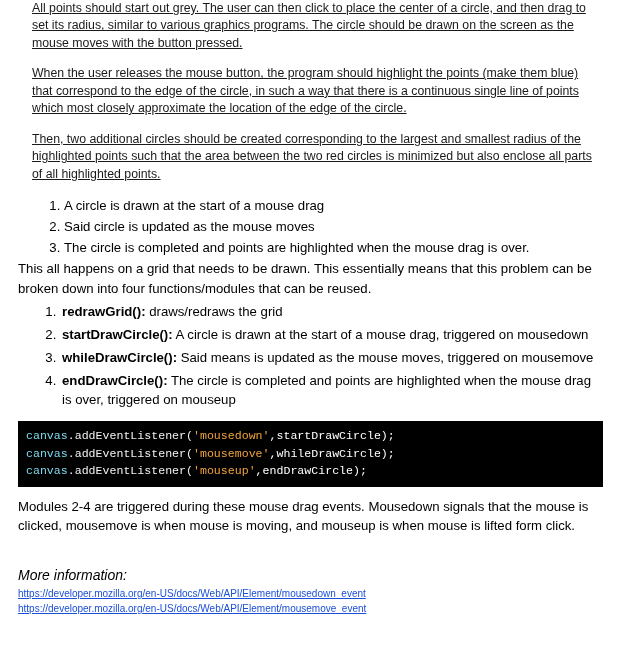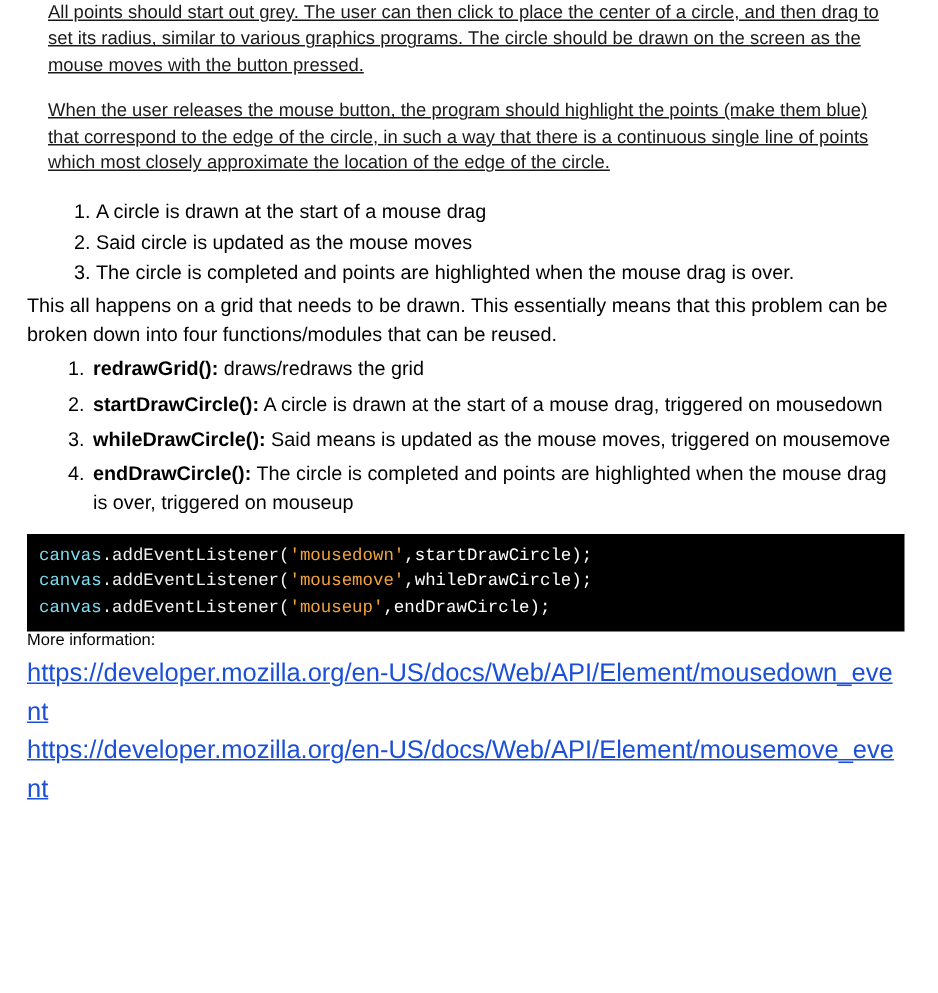--- a/index.html
+++ b/index.html
@@ -87,63 +87,66 @@
   .code-block .obj { color: #7ddcf0; }
   .code-block .plain { color: #f2f2f2; }
   .code-block .str { color: #f2a33c; }
   .code-block .fn { color: #ffffff; }
   .after-code {
     font-size: 13.2px;
     line-height: 1.45;
     margin: 10px 22px 0 18px;
   }
   .more {
-    font-size: 11px;
-    margin: 0 22px 0 18px;
+    font-size: 14px;
+    margin: 32px 22px 0 18px;
+    font-style: italic;
   }
   .links {
     margin: 3px 22px 0 18px;
   }
   .links a {
     display: block;
-    font-size: 17px;
+    font-size: 10px;
     line-height: 1.5;
     color: #1a4fd8;
     text-decoration: underline;
     word-break: break-all;
   }
 </style>
 </head>
 <body>
 
 <div class="page">
 
 
   <div class="intro">
     <p>All points should start out grey.  The user can then click to place the center of a circle, and then drag to set its radius, similar to various graphics programs.  The circle should be drawn on the screen as the mouse moves with the button pressed.</p>
     <p>When the user releases the mouse button, the program should highlight the points (make them blue) that correspond to the edge of the circle, in such a way that there is a continuous single line of points which most closely approximate the location of the edge of the circle.</p>
+    <p>Then, two additional circles should be created corresponding to the largest and smallest radius of the highlighted points such that the area between the two red circles is minimized but also enclose all parts of all highlighted points.</p>
   </div>
 
   <div class="body-section">
     <ol class="simple">
       <li>A circle is drawn at the start of a mouse drag</li>
       <li>Said circle is updated as the mouse moves</li>
       <li>The circle is completed and points are highlighted when the mouse drag is over.</li>
     </ol>
     <p class="continue">This all happens on a grid that needs to be drawn. This essentially means that this problem can be broken down into four functions/modules that can be reused.</p>
     <ol class="funcs">
       <li><span class="fname">redrawGrid():</span><span> draws/redraws the grid</span></li>
       <li><span class="fname">startDrawCircle():</span><span> A circle is drawn at the start of a mouse drag, triggered on mousedown</span></li>
       <li><span class="fname">whileDrawCircle():</span><span> Said means is updated as the mouse moves, triggered on mousemove</span></li>
       <li><span class="fname">endDrawCircle():</span><span> The circle is completed and points are highlighted when the mouse drag is over, triggered on mouseup</span></li>
     </ol>
   </div>
 
   <div class="code-block"><div><span class="obj">canvas</span><span class="plain">.addEventListener(</span><span class="str">'mousedown'</span><span class="fn">,startDrawCircle);</span></div><div><span class="obj">canvas</span><span class="plain">.addEventListener(</span><span class="str">'mousemove'</span><span class="fn">,whileDrawCircle);</span></div><div><span class="obj">canvas</span><span class="plain">.addEventListener(</span><span class="str">'mouseup'</span><span class="fn">,endDrawCircle);</span></div></div>
 
+  <p class="after-code">Modules 2-4 are triggered during these mouse drag events. Mousedown signals that the mouse is clicked, mousemove is when mouse is moving, and mouseup is when mouse is lifted form click.</p>
 
   <p class="more">More information:</p>
 
   <div class="links">
     <a href="#">https://developer.mozilla.org/en-US/docs/Web/API/Element/mousedown_event</a>
     <a href="#">https://developer.mozilla.org/en-US/docs/Web/API/Element/mousemove_event</a>
 
   </div>
 
 </div>

